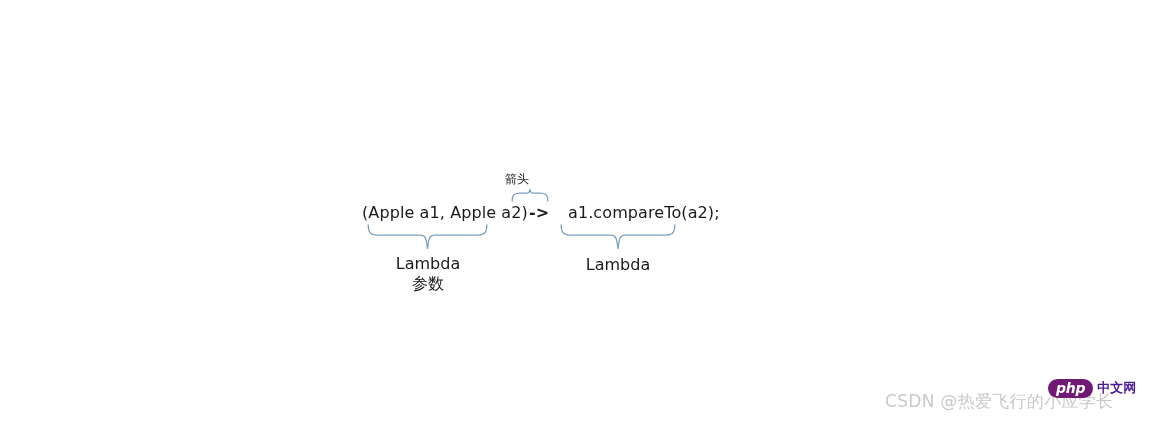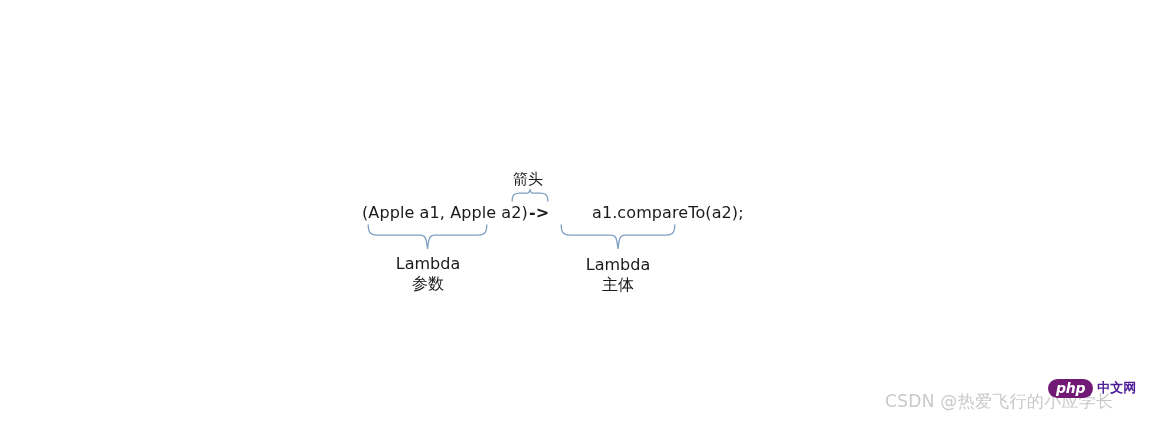--- a/index.html
+++ b/index.html
@@ -18,22 +18,22 @@
     height: 430px;
     background: #ffffff;
   }
 
   
   .arrow-label {
     position: absolute;
     left: 505px;
     top: 170px;
     width: 46px;
-    text-align: center;
-    font-size: 15px;
+    text-align: left;
+    font-size: 12px;
     color: #1a1a1a;
     font-family: "DejaVu Sans", "Liberation Sans", sans-serif;
     line-height: 18px;
     white-space: nowrap;
   }
 
   .brace-down {            
     position: absolute;
     left: 511px;
     top: 189px;
@@ -52,21 +52,21 @@
   .code-seg {
     position: absolute;
     font-size: 16px;
     color: #1a1a1a;
     font-family: "DejaVu Sans", "Liberation Sans", sans-serif;
     white-space: nowrap;
     letter-spacing: 0.1px;
   }
   .seg-params { left: 362px; top: 0; }
   .seg-arrow  { left: 529px; top: 0; font-weight: 700; }
-  .seg-body   { left: 592px; top: 0; }
+  .seg-body   { left: 568px; top: 0; }
 
   
   .brace-up { position: absolute; }
   .brace-params { left: 367px; top: 224px; width: 121px; height: 26px; }
   .brace-body   { left: 560px; top: 224px; width: 116px; height: 26px; }
 
   
   .group-label {
     position: absolute;
     text-align: center;
@@ -153,21 +153,20 @@
              L106,11.2 C111.5,11.2 114.8,9.5 114.8,0.8" fill="none" stroke="#7d9fc2" stroke-width="1.3" stroke-linecap="round"></path>
   </svg>
 
   <div class="group-label label-params">
     <span>Lambda</span>
     <span class="l2">参数</span>
   </div>
 
   <div class="group-label label-body">
     <span>Lambda</span>
-    <span class="l2">主体</span>
   </div>
 
   <div class="csdn-watermark">CSDN @热爱飞行的小应学长</div>
 
   <div class="php-logo">
     <span class="php-pill">php</span>
     <span class="php-cn">中文网</span>
   </div>
 
 </div>

